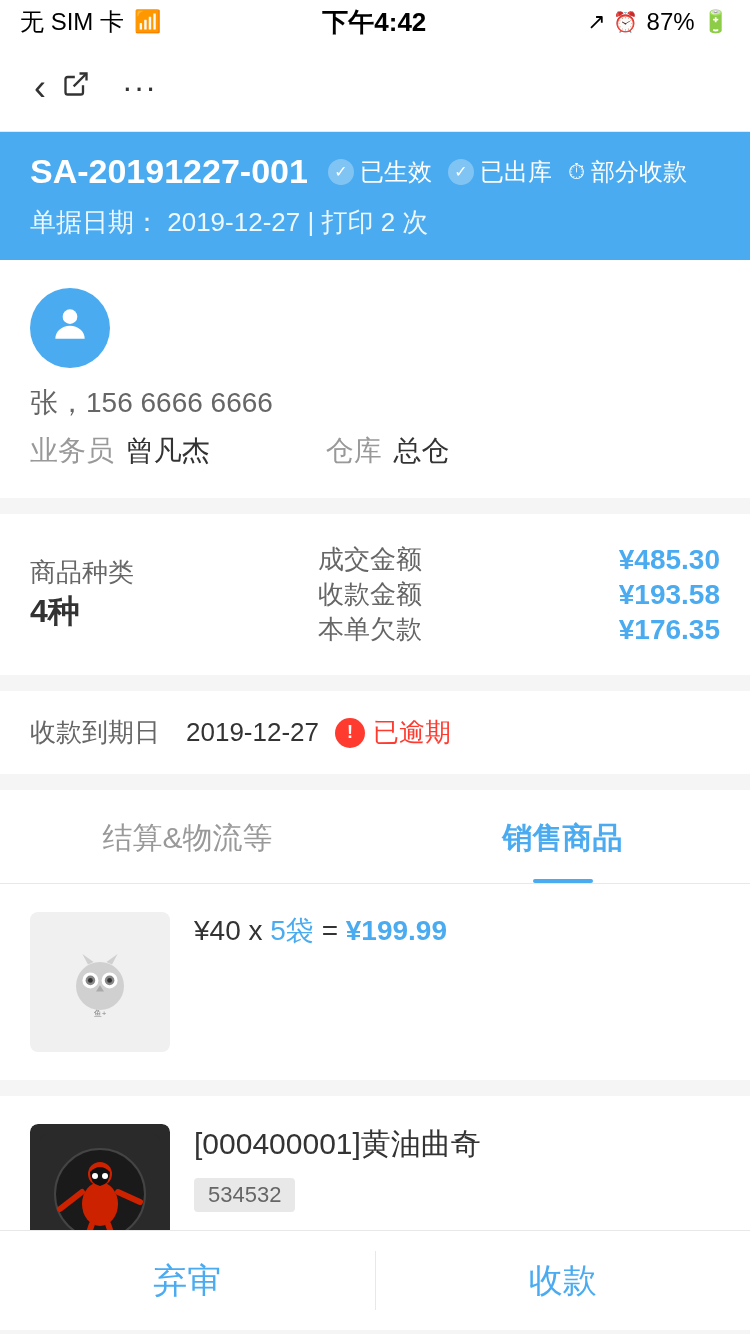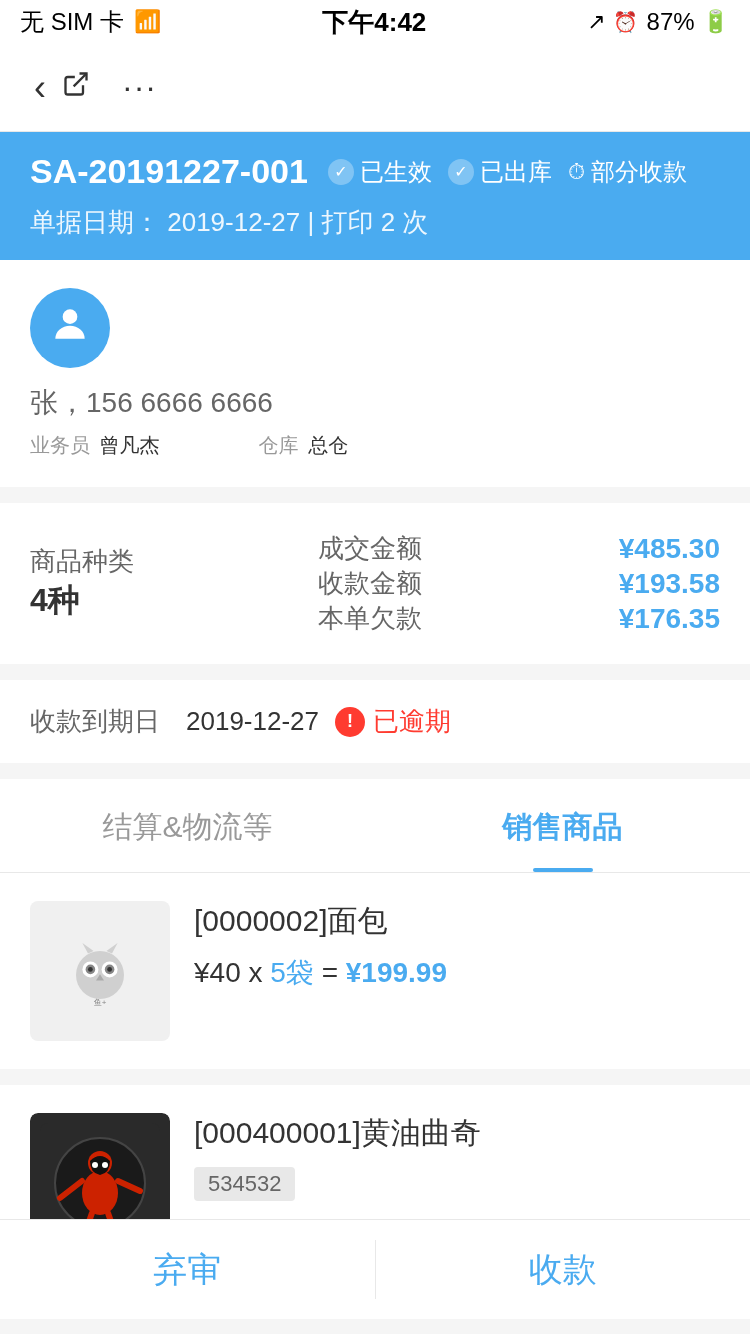--- a/index.html
+++ b/index.html
@@ -141,22 +141,22 @@
       font-weight: 600;
       color: #333;
     }
     .customer-detail {
       font-size: 28px;
       color: #666;
       margin-bottom: 10px;
     }
     .customer-meta {
       display: flex;
-      gap: 39px;
-      font-size: 20px;
+      gap: 56px;
+      font-size: 28px;
       color: #333;
       margin-top: 6px;
     }
     .meta-label { color: #999; }
     .meta-value { color: #333; font-weight: 500; }
 
     
     .summary-section {
       background: #fff;
       padding: 28px 30px;
@@ -308,21 +308,21 @@
     .product-price {
       font-size: 28px;
       color: #333;
     }
     .product-price .qty { color: #4AABF0; }
     .product-price .total { color: #4AABF0; font-weight: 600; }
 
     
     .bottom-bar {
       position: fixed;
-      bottom: 15px;
+      bottom: 4px;
       left: 0;
       width: 750px;
       height: 100px;
       background: #fff;
       border-top: 1px solid #e8e8e8;
       display: flex;
     }
     .bottom-btn {
       flex: 1;
       display: flex;
@@ -482,21 +482,20 @@
 
         <polygon points="50,54 45,62 55,62" fill="#aaa"></polygon>
 
         <polygon points="35,28 28,15 42,25" fill="#d0d0d0"></polygon>
         <polygon points="65,28 72,15 58,25" fill="#d0d0d0"></polygon>
 
         <text x="50" y="92" text-anchor="middle" font-size="10" fill="#888">鱼+</text>
       </svg>
     </div>
     <div class="product-info">
-      <div class="product-name">[0000002]面包</div>
       <div class="product-price">
         <span>¥40</span>
         <span> x </span>
         <span class="qty">5袋</span>
         <span> = </span>
         <span class="total">¥199.99</span>
       </div>
     </div>
   </div>
 

